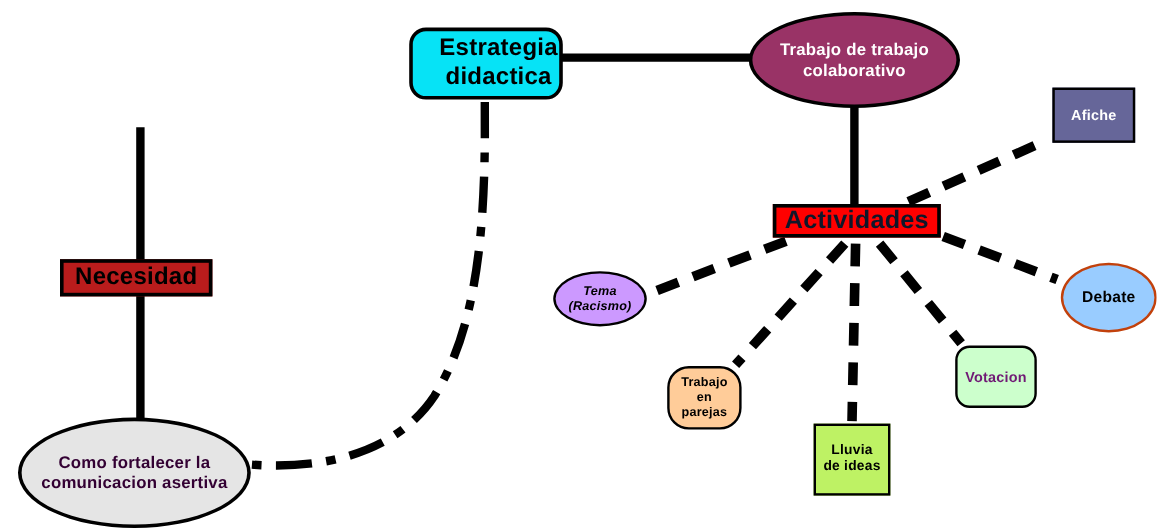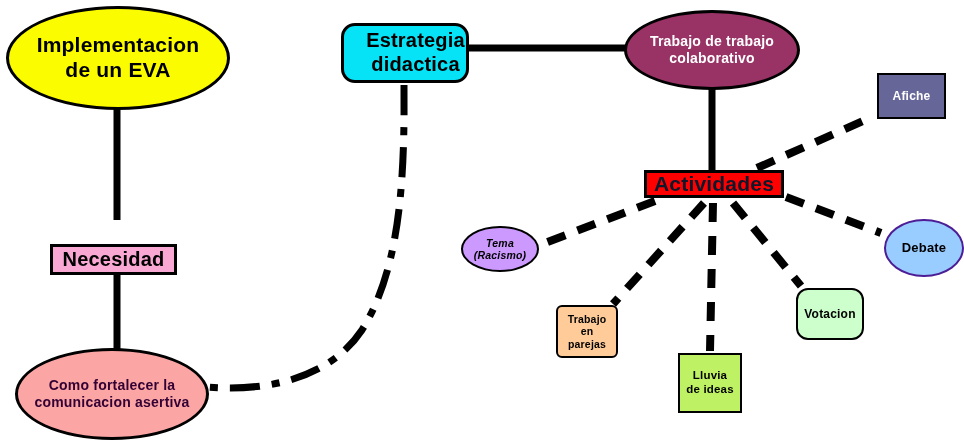--- a/index.html
+++ b/index.html
@@ -33,24 +33,24 @@
   }
   .ellipse { border-radius: 50%; }
   .node-implementacion { left: 6px;   top: 6px;   width: 224px; height: 104px; border: 3px solid #000; font-size: 21px; }
   .node-estrategia     { left: 341px; top: 23px;  width: 128px; height: 60px;  border: 3px solid #000; border-radius: 14px; font-size: 20px; padding-left: 21px; }
   .node-tecnicas       { left: 624px; top: 10px;  width: 176px; height: 80px;  border: 3px solid #000; font-size: 14px; }
   .node-necesidad      { left: 50px;  top: 216px; width: 127px; height: 31px;  border: 3px solid #000; font-size: 20px; }
   .node-como           { left: 15px;  top: 348px; width: 194px; height: 92px;  border: 3px solid #000; font-size: 14px; }
   .node-actividades    { left: 644px; top: 170px; width: 140px; height: 28px;  border: 3px solid #000; font-size: 21px; }
   .node-afiche         { left: 877px; top: 73px;  width: 69px;  height: 46px;  border: 2px solid #000; font-size: 12px; }
   .node-tema           { left: 461px; top: 226px; width: 78px;  height: 46px;  border: 2px solid #000; font-size: 10.5px; font-style: italic; }
-  .node-trabajo        { left: 556px; top: 305px; width: 62px;  height: 53px;  border: 2px solid #000; border-radius: 6px; font-size: 10.5px; }
+  .node-trabajo        { left: 556px; top: 305px; width: 62px;  height: 53px;  border: 2px solid #000; border-radius: 18px; font-size: 10.5px; }
   .node-lluvia         { left: 678px; top: 353px; width: 64px;  height: 60px;  border: 2px solid #000; font-size: 11.5px; }
   .node-votacion       { left: 796px; top: 288px; width: 68px;  height: 52px;  border: 2px solid #000; border-radius: 12px; font-size: 12px; }
-  .node-debate         { left: 884px; top: 219px; width: 80px;  height: 58px;  border: 2px solid #4c1d95; font-size: 13px; }
+  .node-debate         { left: 884px; top: 219px; width: 80px;  height: 58px;  border: 2px solid #c2410c; font-size: 13px; }
 </style>
 </head>
 <body>
 
 <div class="canvas">
 
   <svg class="edges" viewBox="0 0 964 442" xmlns="http://www.w3.org/2000/svg">
 
     <line x1="117" y1="106" x2="117" y2="220" stroke="#000" stroke-width="7"></line>
     <line x1="117" y1="244" x2="117" y2="353" stroke="#000" stroke-width="7"></line>
@@ -60,45 +60,43 @@
     <path d="M 404 85 C 405 190 398 272 362 330 C 330 378 268 392 208 387" fill="none" stroke="#000" stroke-width="7" stroke-dasharray="30 12 8 12"></path>
 
     <line x1="757" y1="168" x2="872" y2="117" stroke="#000" stroke-width="8" stroke-dasharray="19 13"></line>
     <line x1="655" y1="201" x2="545" y2="243" stroke="#000" stroke-width="8" stroke-dasharray="19 13"></line>
     <line x1="704" y1="203" x2="613" y2="304" stroke="#000" stroke-width="8" stroke-dasharray="19 13"></line>
     <line x1="713" y1="203" x2="710" y2="351" stroke="#000" stroke-width="8" stroke-dasharray="19 14"></line>
     <line x1="733" y1="203" x2="801" y2="286" stroke="#000" stroke-width="8" stroke-dasharray="19 13"></line>
     <line x1="786" y1="197" x2="881" y2="233" stroke="#000" stroke-width="8" stroke-dasharray="19 13"></line>
   </svg>
 
-  <div class="node ellipse node-implementacion" style="background-color: rgb(252, 252, 0); color: rgb(0, 0, 0);">Implementacion
-de un EVA</div>
 
   <div class="node node-estrategia" style="background-color: rgb(6, 227, 246); color: rgb(0, 0, 0);">Estrategia
 didactica</div>
 
   <div class="node ellipse node-tecnicas" style="background-color: rgb(153, 51, 102); color: rgb(255, 255, 255);">Trabajo de trabajo
 colaborativo</div>
 
-  <div class="node node-necesidad" style="background-color: #f9a8d4; color: rgb(0, 0, 0); margin-top: 28px;">Necesidad</div>
+  <div class="node node-necesidad" style="background-color: #b91c1c; color: rgb(0, 0, 0);">Necesidad</div>
 
-  <div class="node ellipse node-como" style="background-color: #fca5a5; color: rgb(51, 0, 51);">Como fortalecer la
+  <div class="node ellipse node-como" style="background-color: #e5e5e5; color: rgb(51, 0, 51);">Como fortalecer la
 comunicacion asertiva</div>
 
   <div class="node node-actividades" style="background-color: rgb(255, 0, 0); color: #0f172a;">Actividades</div>
 
   <div class="node node-afiche" style="background-color: rgb(102, 102, 153); color: rgb(255, 255, 255);">Afiche</div>
 
   <div class="node ellipse node-tema" style="background-color: rgb(204, 153, 255); color: rgb(0, 0, 0);">Tema
 (Racismo)</div>
 
   <div class="node node-trabajo" style="background-color: rgb(255, 204, 153); color: rgb(0, 0, 0);">Trabajo
 en
 parejas</div>
 
   <div class="node node-lluvia" style="background-color: #bef264; color: rgb(0, 0, 0);">Lluvia
 de ideas</div>
 
-  <div class="node node-votacion" style="background-color: rgb(204, 255, 204); color: #000000;">Votacion</div>
+  <div class="node node-votacion" style="background-color: rgb(204, 255, 204); color: #701a75;">Votacion</div>
 
   <div class="node ellipse node-debate" style="background-color: rgb(153, 204, 255); color: rgb(0, 0, 0);">Debate</div>
 
 </div>
 
 </body></html>

